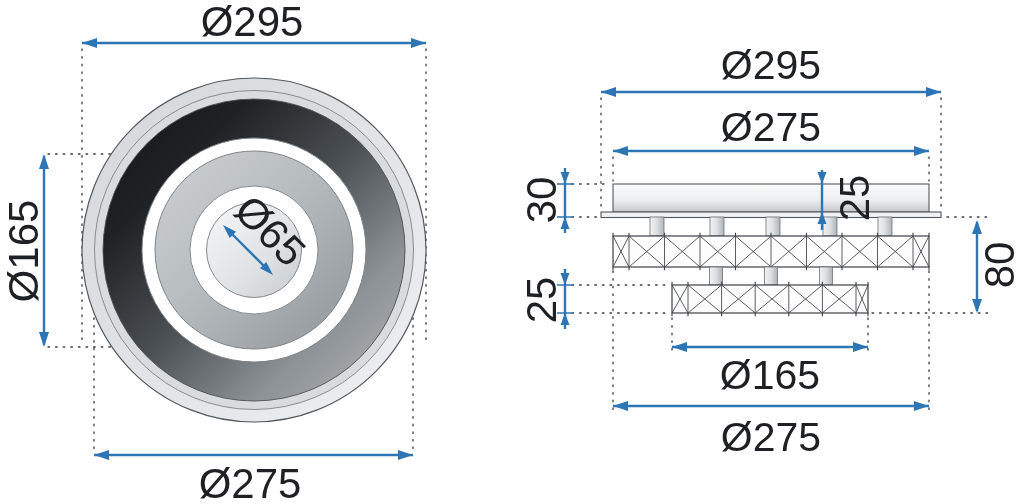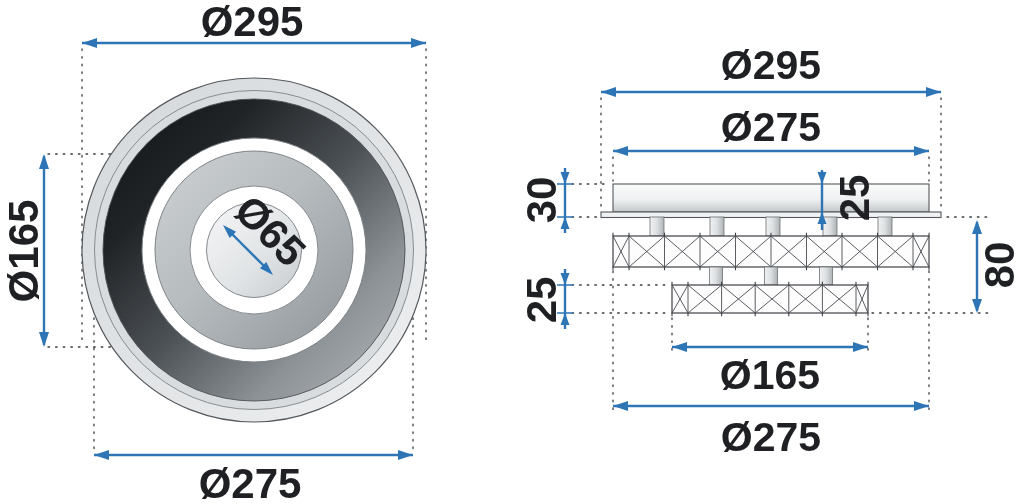--- a/index.html
+++ b/index.html
@@ -1,16 +1,16 @@
 <!DOCTYPE html>
 <html><head>
 <meta charset="utf-8">
 <style>
   html,body{margin:0;padding:0;background:#ffffff;}
-  .stage{position:relative;width:1020px;height:504px;background:#ffffff;overflow:hidden;font-weight:bold;}
+  .stage{position:relative;width:1020px;height:504px;background:#ffffff;overflow:hidden;}
   svg{display:block;}
   .dim{stroke:#2e75b6;stroke-width:2.4;fill:none;}
   .dimhead{fill:#2e75b6;stroke:none;}
   .tick{stroke:#2e75b6;stroke-width:1.6;fill:none;}
   .dots{stroke:#3a3e42;stroke-width:1.3;stroke-dasharray:1.6 6;stroke-linecap:round;fill:none;}
   .lbl{font-family:"Liberation Sans",sans-serif;font-size:42px;fill:#1f2023;}
   .lbl-side{font-family:"Liberation Sans",sans-serif;font-size:41px;fill:#1f2023;}
   .lbl-rot{font-family:"Liberation Sans",sans-serif;font-size:42px;fill:#1f2023;}
   .edge{stroke:#54585c;stroke-width:1.1;}
   .bandrect{fill:#fdfdfe;stroke:#3c4044;stroke-width:1.2;}

